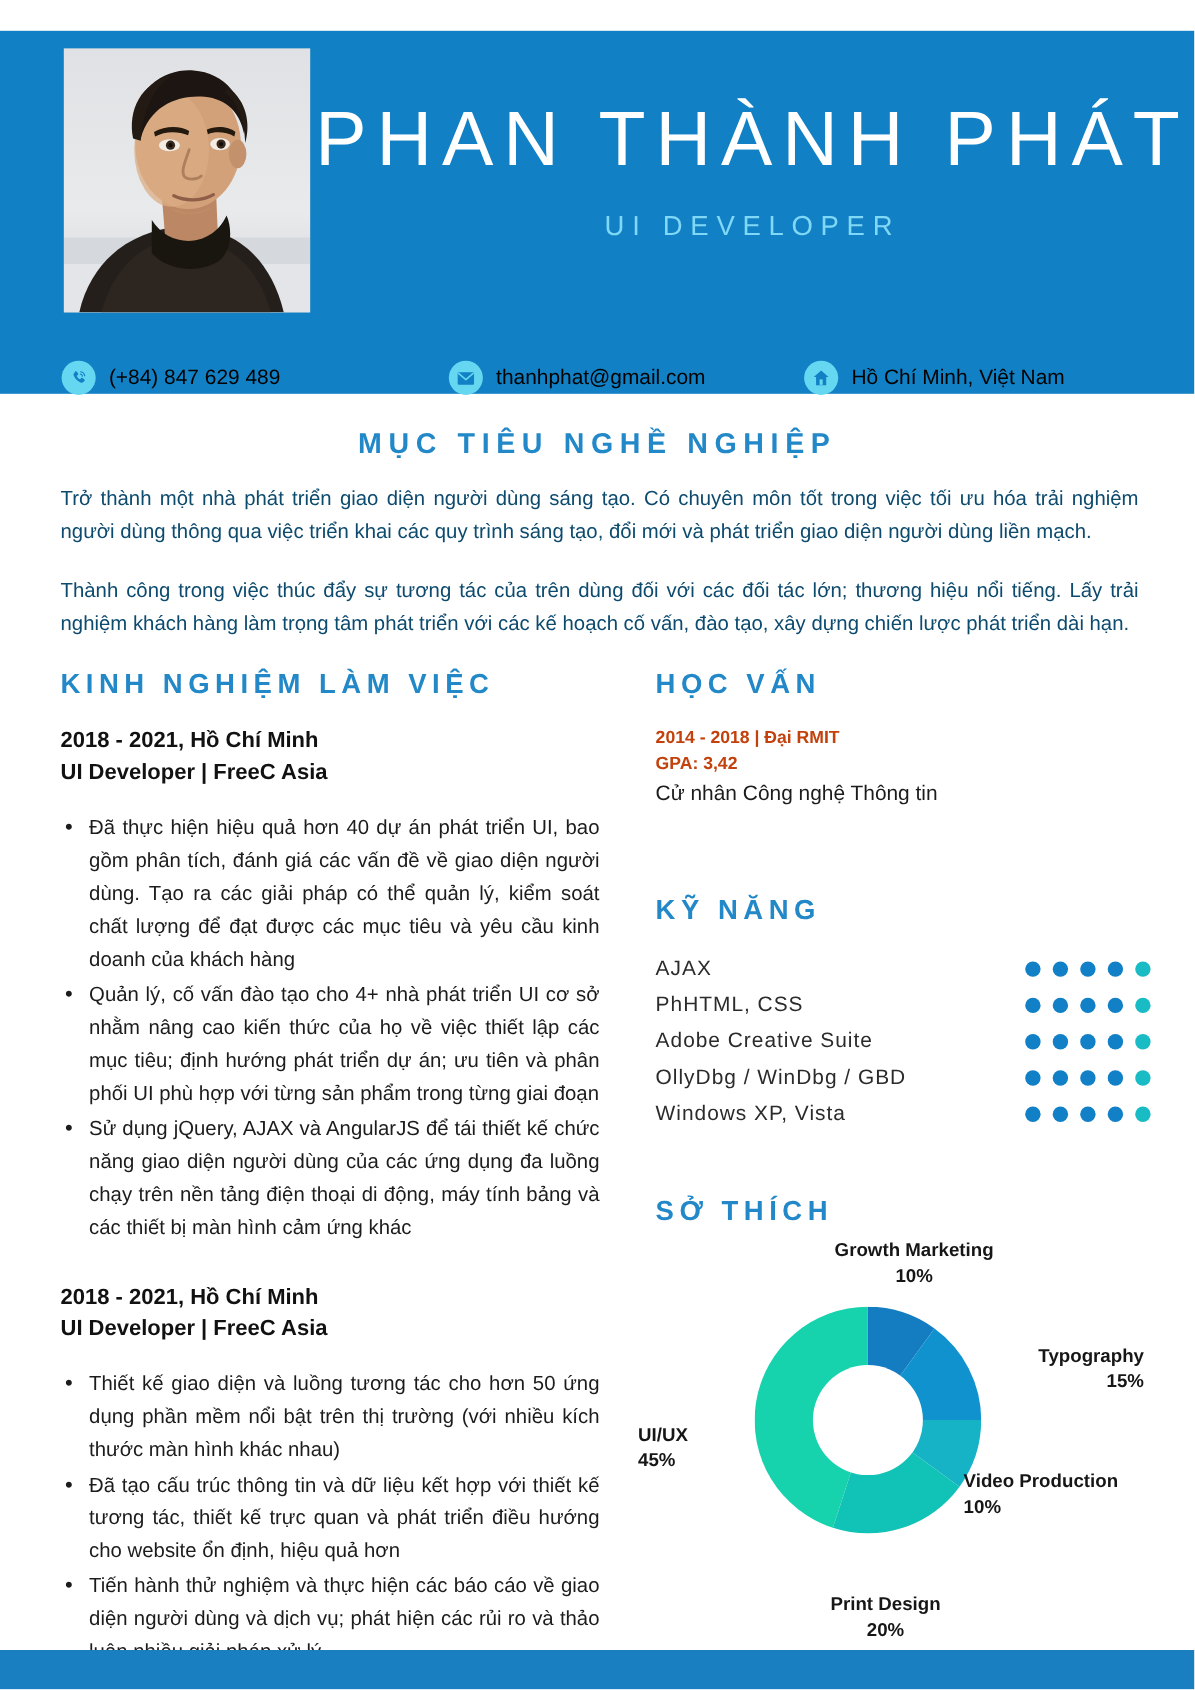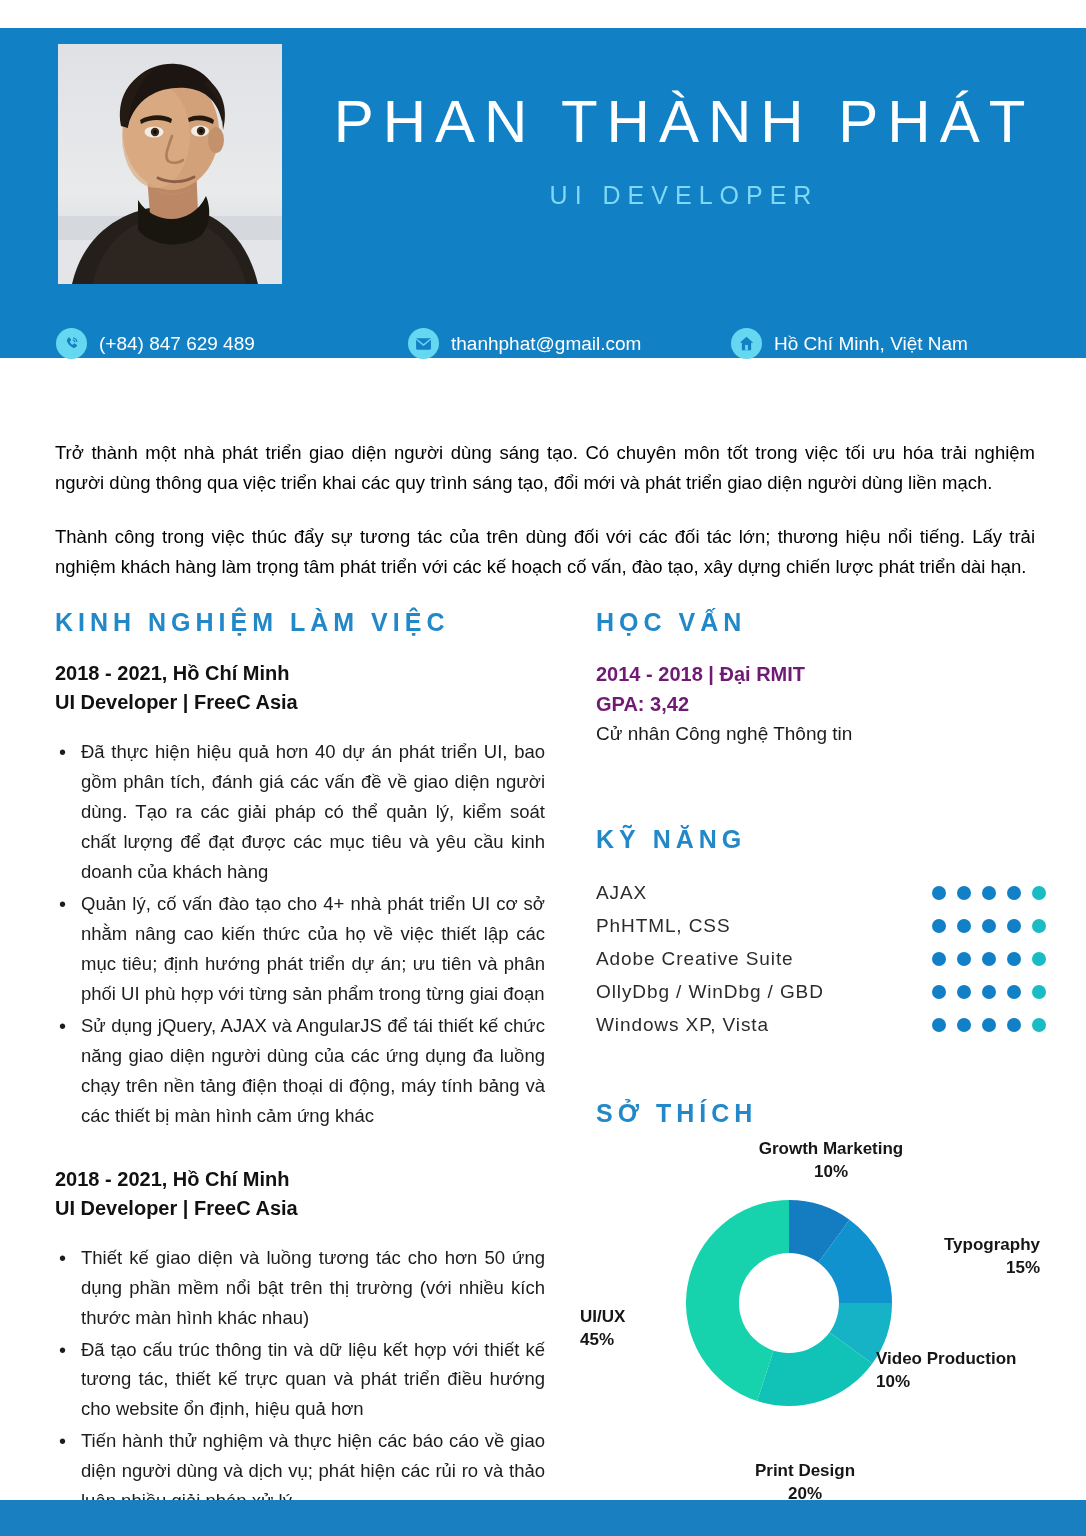--- a/index.html
+++ b/index.html
@@ -34,21 +34,21 @@
   .photo-svg { display: block; width: 224px; height: 240px; }
 
   .name-block {
     position: absolute;
     left: 282px; top: 62px;
     width: 804px;
     text-align: center;
   }
   .full-name {
     color: #ffffff;
-    font-size: 60px;
+    font-size: 70px;
     font-weight: 300;
     letter-spacing: 9px;
     line-height: 1.05;
     white-space: nowrap;
   }
   .job-title {
     margin-top: 28px;
     color: #7fd8f5;
     font-size: 25px;
     font-weight: 400;
@@ -58,21 +58,21 @@
   .contact-row {
     position: absolute;
     left: 0; top: 300px;
     width: 1086px; height: 46px;
   }
   .contact-item {
     position: absolute;
     display: flex;
     align-items: center;
     gap: 12px;
-    color: #ffffff;
+    color: #000000;
     font-size: 19px;
     white-space: nowrap;
   }
   .ci-phone { left: 56px; }
   .ci-mail  { left: 408px; }
   .ci-addr  { left: 731px; }
   .ci-icon {
     width: 31px; height: 31px;
     border-radius: 50%;
     background: #65d7f0;
@@ -94,21 +94,21 @@
     text-align: center;
     font-size: 26px;
     letter-spacing: 6px;
   }
   .objective-body {
     position: absolute;
     left: 55px; top: 438px;
     width: 980px;
     font-size: 18.5px;
     line-height: 1.62;
-    color: #000000;
+    color: #0c4a6e;
     text-align: justify;
   }
   .objective-body p + p { margin-top: 24px; }
 
   
   .col-left {
     position: absolute;
     left: 55px; top: 608px;
     width: 490px;
   }
@@ -145,23 +145,23 @@
     content: "•";
     position: absolute;
     left: -22px; top: -1px;
     font-size: 20px;
     color: #1c1c1c;
   }
   .job-block-2 { margin-top: 34px; }
 
   
   .edu-head {
-    font-size: 20px;
+    font-size: 16px;
     font-weight: 700;
-    color: #701a75;
+    color: #c2410c;
     line-height: 1.5;
     margin-top: 22px;
   }
   .edu-sub {
     font-size: 19px;
     color: #1c1c1c;
     margin-top: 4px;
   }
 
   
@@ -315,20 +315,21 @@
             <path d="M12 2.5 L21.5 11 h-3 v10.5 h-13 V11 h-3 Z" fill="#1280c4"></path>
             <rect x="10" y="14" width="4" height="7" fill="#65d7f0"></rect>
           </svg>
         </span>
         <span>Hồ Chí Minh, Việt Nam</span>
       </div>
 
     </div>
   </div>
 
+  <div class="sec-title objective-title">MỤC TIÊU NGHỀ NGHIỆP</div>
   <div class="objective-body">
     <p>Trở thành một nhà phát triển giao diện người dùng sáng tạo. Có chuyên môn tốt trong việc tối ưu hóa trải nghiệm người dùng thông qua việc triển khai các quy trình sáng tạo, đổi mới và phát triển giao diện người dùng liền mạch.</p>
     <p>Thành công trong việc thúc đẩy sự tương tác của trên dùng đối với các đối tác lớn; thương hiệu nổi tiếng. Lấy trải nghiệm khách hàng làm trọng tâm phát triển với các kế hoạch cố vấn, đào tạo, xây dựng chiến lược phát triển dài hạn.</p>
   </div>
 
   <div class="col-left">
     <div class="sec-title h-exp">KINH NGHIỆM LÀM VIỆC</div>
 
     <div>
       <div class="job-head">

